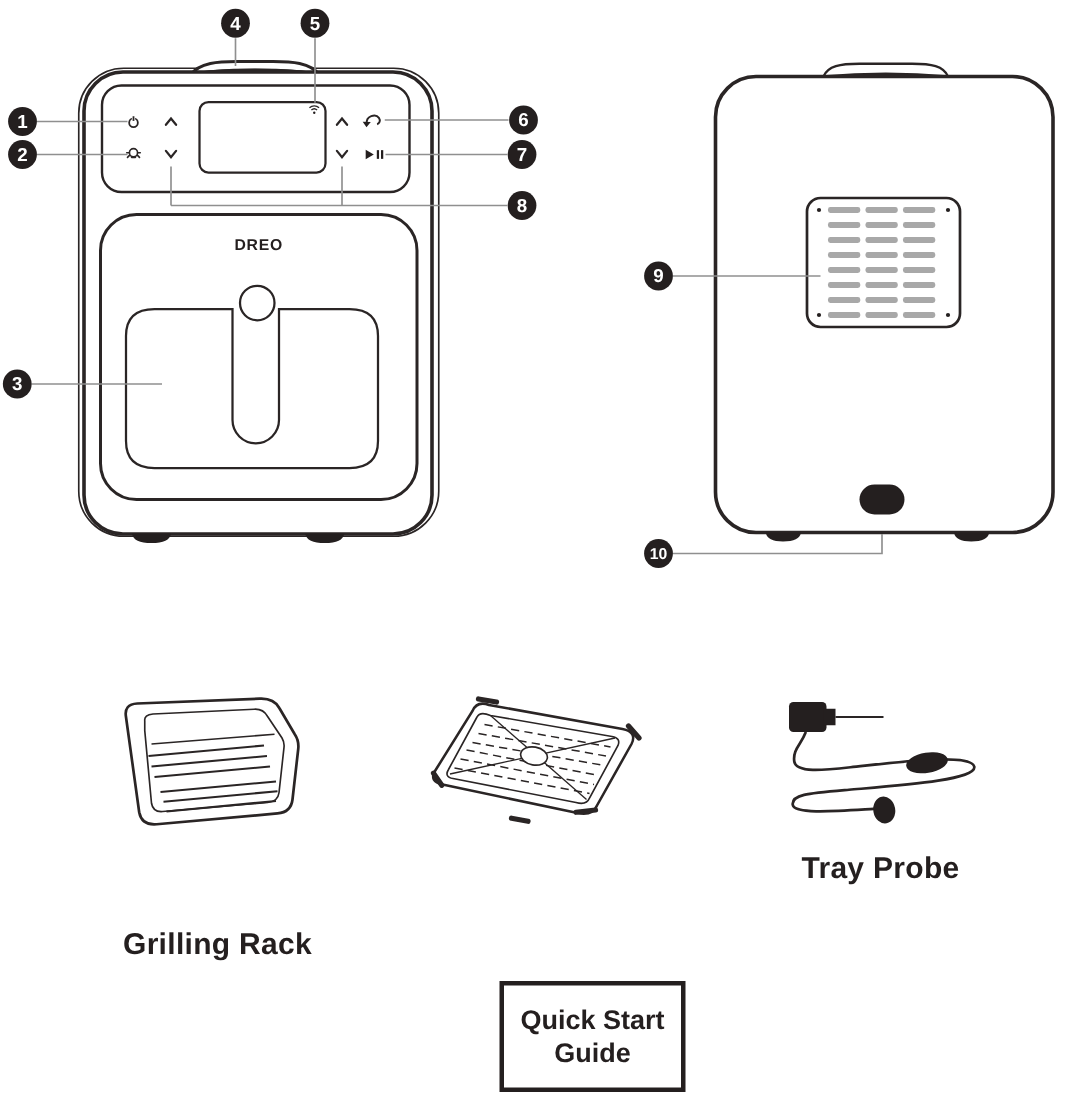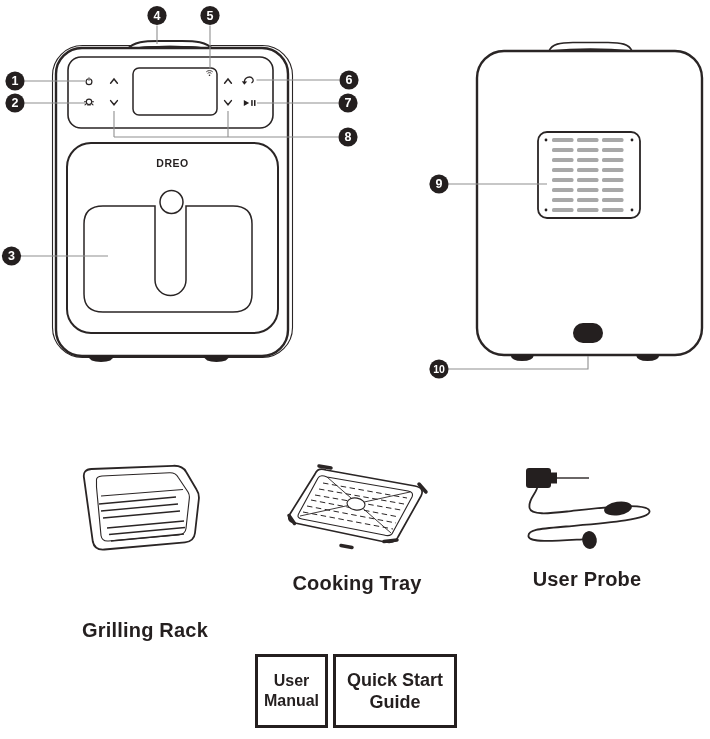--- a/index.html
+++ b/index.html
@@ -267,23 +267,19 @@
                C595 508.5 647 501.5 649.5 511
                C651.5 520 601 523.5 566 526.5
                C539 528.8 527.5 529.5 528.5 536.5
                C529.5 543 557 540.8 582.5 539.3"></path>
       <ellipse class="dark" cx="618" cy="508.5" rx="14" ry="6.8" transform="rotate(-9 618 508.5)"></ellipse>
       <ellipse class="dark" cx="589.5" cy="540" rx="7.3" ry="9" transform="rotate(-10 589.5 540)"></ellipse>
     </g>
   </svg>
 
   <div class="acc-label" style="left:65px;top:572px;margin-top:47px;">Grilling Rack</div>
-  <div class="acc-label" style="left:277px;top:572px;">Cooking Tray</div>
-  <div class="acc-label" style="left:507px;top:568px;">User Probe</div>
-
-  <div class="doc-box small" style="left:255px;top:654px;width:73px;height:74px;">
-    <span>User Manual</span>
-  </div>
+  <div class="acc-label" style="left:507px;top:568px;">Tray Probe</div>
+
   <div class="doc-box large" style="left:333px;top:654px;width:124px;height:74px;">
     <span>Quick Start Guide</span>
   </div>
 
 </div>
 
 </body></html>

